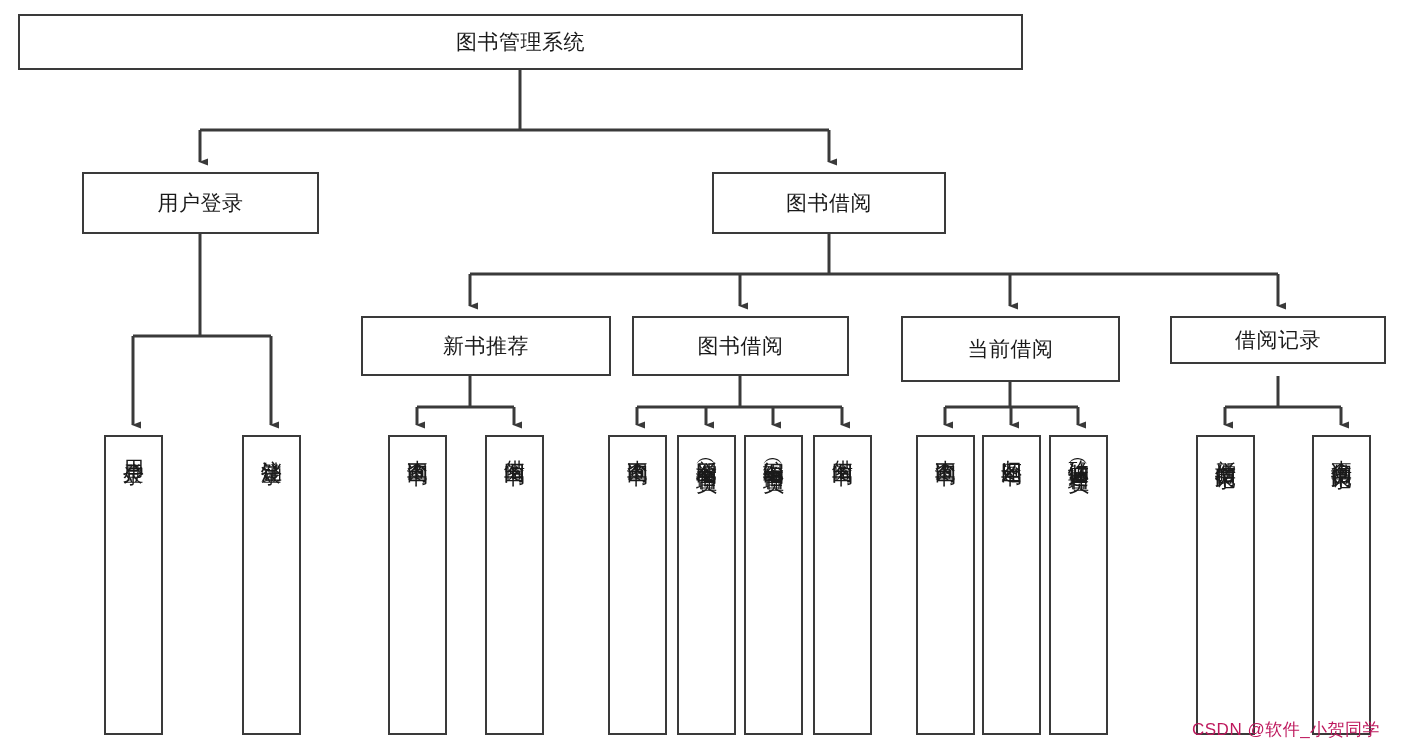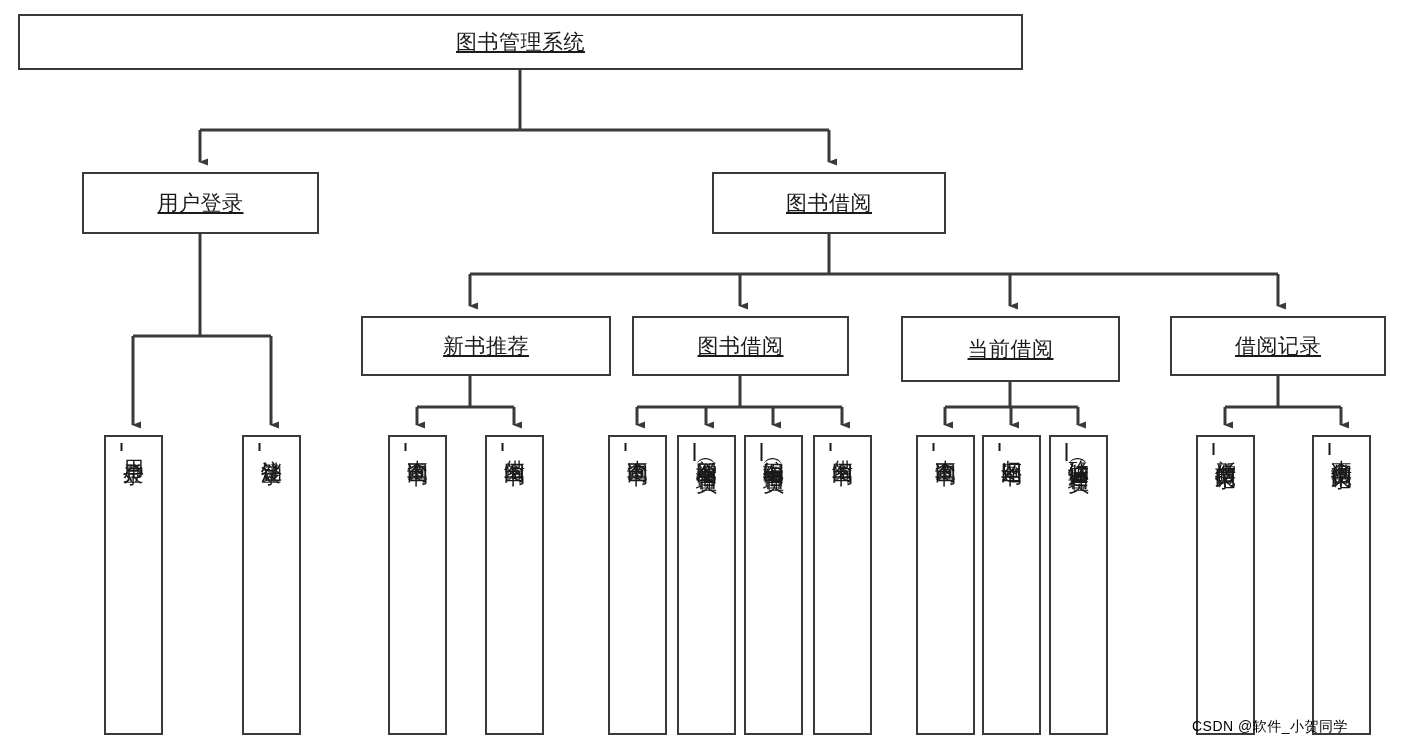--- a/index.html
+++ b/index.html
@@ -33,42 +33,41 @@
     display: flex;
     align-items: center;
     justify-content: center;
     color: #1a1a1a;
   }
   .node-label {
     display: block;
     text-align: center;
     line-height: 1.18;
     letter-spacing: 0.5px;
-    text-decoration: underline;
   }
   .horiz .node-label {
     font-size: 21px;
   }
   .vert {
     padding-top: 4px;
     align-items: flex-start;
     justify-content: center;
   }
   .vert .node-label {
     writing-mode: vertical-rl;
     text-orientation: upright;
     font-size: 21px;
     letter-spacing: 2px;
     line-height: 1.05;
     margin-top: 2px;
   }
   .watermark {
     position: absolute;
-    font-size: 14px;
-    color: #000000;
+    font-size: 17px;
+    color: #be185d;
     white-space: nowrap;
     letter-spacing: 0.5px;
   }
 </style>
 </head>
 <body>
 
 <div id="canvas">
 
   <svg class="edges" viewBox="0 0 1405 747" xmlns="http://www.w3.org/2000/svg">
@@ -126,21 +125,21 @@
       </div>
       <div class="node horiz" style="left: 361px; top: 316px; width: 250px; height: 60px;">
         <span class="node-label">新书推荐</span>
       </div>
       <div class="node horiz" style="left: 632px; top: 316px; width: 217px; height: 60px;">
         <span class="node-label">图书借阅</span>
       </div>
       <div class="node horiz" style="left: 901px; top: 316px; width: 219px; height: 66px;">
         <span class="node-label">当前借阅</span>
       </div>
-      <div class="node horiz" style="left: 1170px; top: 316px; width: 216px; height: 60px;">
+      <div class="node horiz" style="left: 1170px; top: 316px; width: 216px; height: 48px;">
         <span class="node-label">借阅记录</span>
       </div>
       <div class="node vert" style="left: 104px; top: 435px; width: 59px; height: 300px;">
         <span class="node-label">用户登录</span>
       </div>
       <div class="node vert" style="left: 242px; top: 435px; width: 59px; height: 300px;">
         <span class="node-label">注销登录</span>
       </div>
       <div class="node vert" style="left: 388px; top: 435px; width: 59px; height: 300px;">
         <span class="node-label">查询图书</span>

